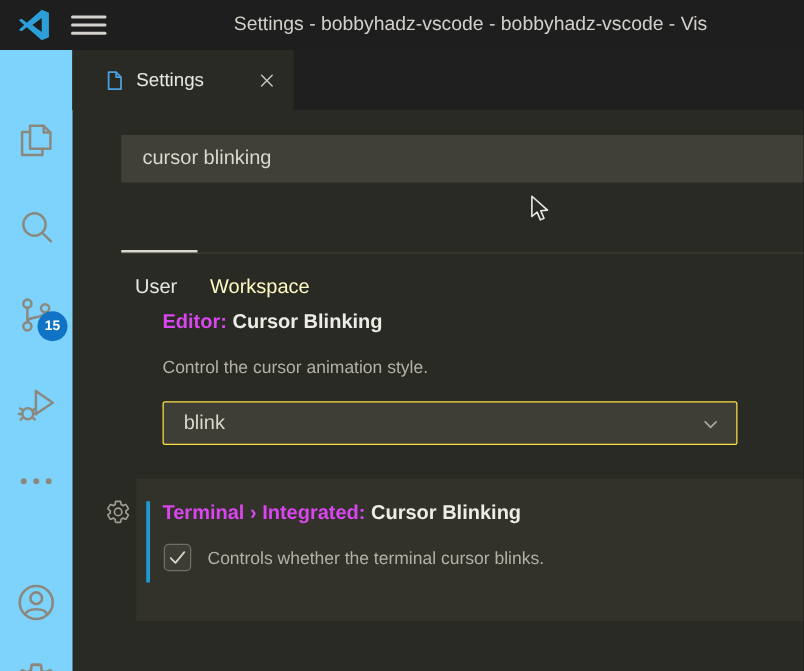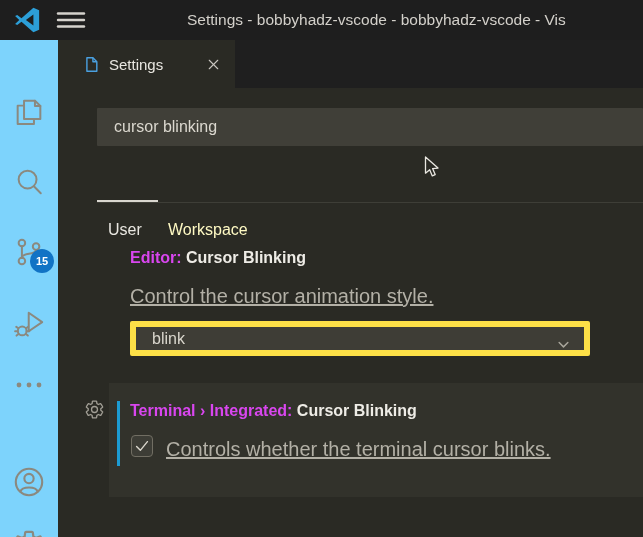--- a/index.html
+++ b/index.html
@@ -43,26 +43,26 @@
     padding:0 0 0 17px; font-family:inherit; border-radius:1px;
   }
   .scope-tab { position:absolute; top:172px; height:28px; line-height:28px; font-size:16px;margin-top:44px; }
   .scope-user { left:108px; color:#e9e7e1; }
   .scope-workspace { left:168px; color:#fef9c3;text-align:center; }
   .scope-underline { position:absolute; left:97px; top:200px; width:61px; height:2px; background:#d9d6cf; }
   .scope-separator { position:absolute; left:97px; top:202px; width:546px; height:1px; background:#3e3e37; }
   .setting-title { position:absolute; left:130px; font-size:16px; font-weight:bold; white-space:nowrap; }
   .setting-category { color:#d946ef; }
   .setting-label { color:#eeece6; }
-  .setting-desc { position:absolute; font-size:20px; color:#b3b0a6; white-space:nowrap;text-decoration:underline; }
+  .setting-desc { position:absolute; font-size:14px; color:#b3b0a6; white-space:nowrap; }
   .title-editor { top:249px; }
   .desc-editor { left:130px; top:285px; }
   .select {
     position:absolute; left:130px; top:321px; width:460px; height:35px;
-    background:#3e3d36; border:6px solid #fde047; border-radius:2px;
+    background:#3e3d36; border:1px solid #fde047; border-radius:2px;
     display:flex; align-items:center; color:#d9d6cc; font-size:16px; padding-left:16px;
   }
   .select-chevron { position:absolute; right:11px; top:8px; width:19px; height:19px; }
   
   .setting-row-hover { position:absolute; left:109px; top:383px; width:534px; height:114px; background:#32322b; }
   .focus-bar { position:absolute; left:117px; top:401px; width:3px; height:65px; background:#1c9bd2; }
   .row-gear { position:absolute; left:84px; top:399px; width:21px; height:21px; }
   .title-terminal { top:402px; }
   .checkbox {
     position:absolute; left:131px; top:435px; width:22px; height:22px;

